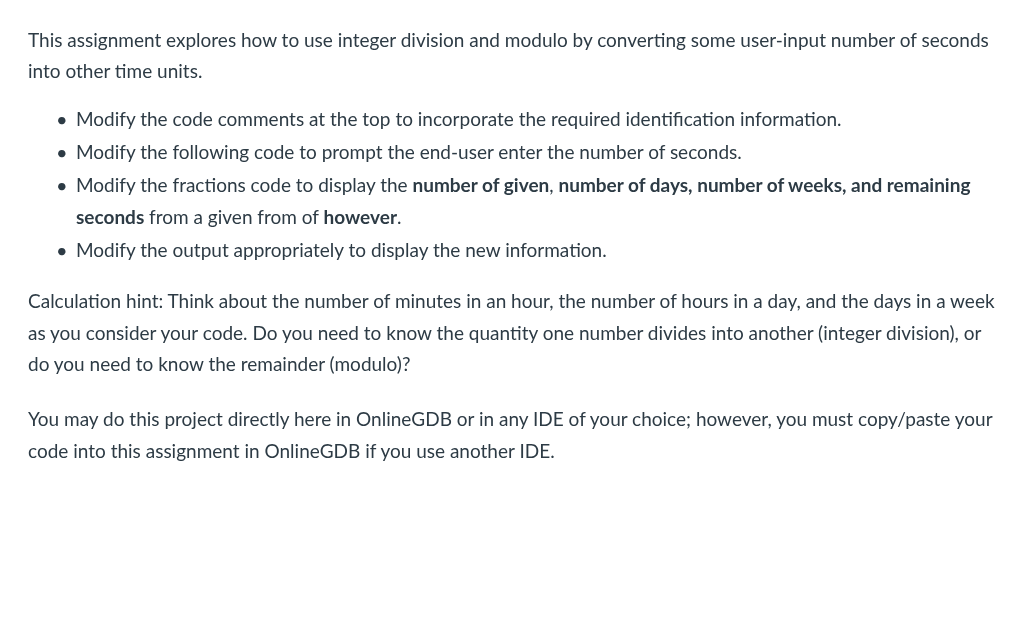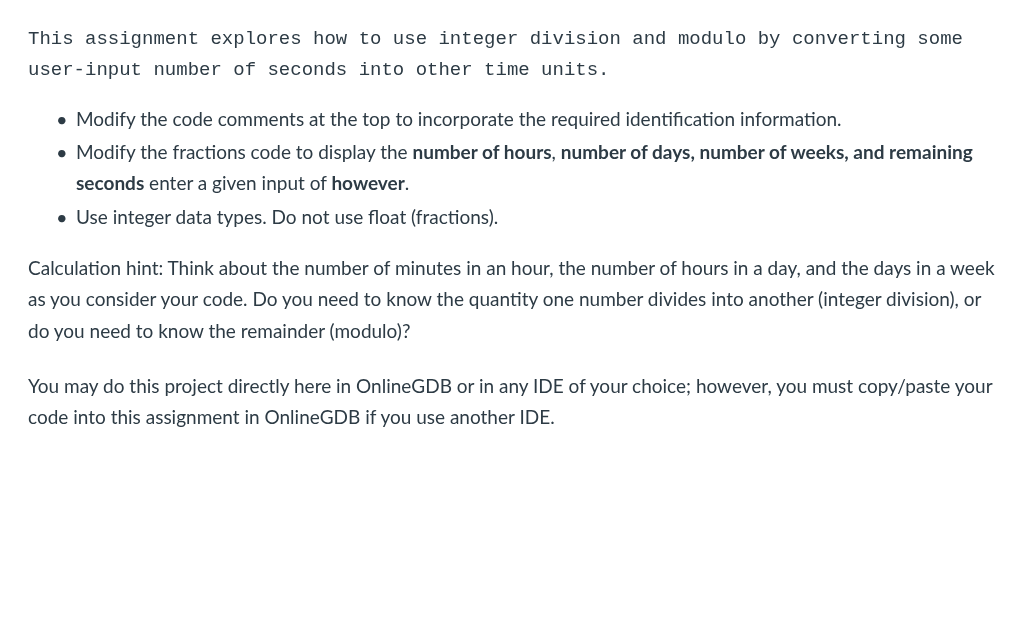--- a/index.html
+++ b/index.html
@@ -14,21 +14,20 @@
       color: #2d3b45;
       background: #ffffff;
       padding: 24px 28px;
       width: 1030px;
     }
     p {
       margin-bottom: 0;
     }
     .intro {
       margin-bottom: 12px;
-      font-family: Liberation Mono, monospace;
     }
     ul {
       list-style: none;
       padding-left: 28px;
       margin-top: 16px;
       margin-bottom: 20px;
     }
     li {
       position: relative;
       padding-left: 20px;
@@ -53,19 +52,20 @@
       font-weight: 700;
     }
   </style>
 </head>
 <body>
 
 <p class="intro">This assignment explores how to use integer division and modulo by converting some user-input number of seconds into other time units.</p>
 
 <ul>
   <li><span>Modify the code comments at the top to incorporate the required identification information.</span></li>
-  <li><span>Modify the fractions code to display the </span><span class="inline-bold">number of hours</span><span>, </span><span class="inline-bold">number of days, number of weeks, and remaining seconds</span><span> enter a given input of </span><span class="inline-bold">however</span><span>.</span></li>
-  <li><span>Use integer data types.  Do not use float (fractions).</span></li>
+  <li><span>Modify the following code to prompt the end-user enter the number of seconds.</span></li>
+  <li><span>Modify the fractions code to display the </span><span class="inline-bold">number of given</span><span>, </span><span class="inline-bold">number of days, number of weeks, and remaining seconds</span><span> from a given from of </span><span class="inline-bold">however</span><span>.</span></li>
+  <li><span>Modify the output appropriately to display the new information.</span></li>
 </ul>
 
 <p class="para-block">Calculation hint: Think about the number of minutes in an hour, the number of hours in a day, and the days in a week as you consider your code. Do you need to know the quantity one number divides into another (integer division), or do you need to know the remainder (modulo)?</p>
 
 <p class="para-block">You may do this project directly here in OnlineGDB or in any IDE of your choice; however, you must copy/paste your code into this assignment in OnlineGDB if you use another IDE.</p>
 
 </body></html>

